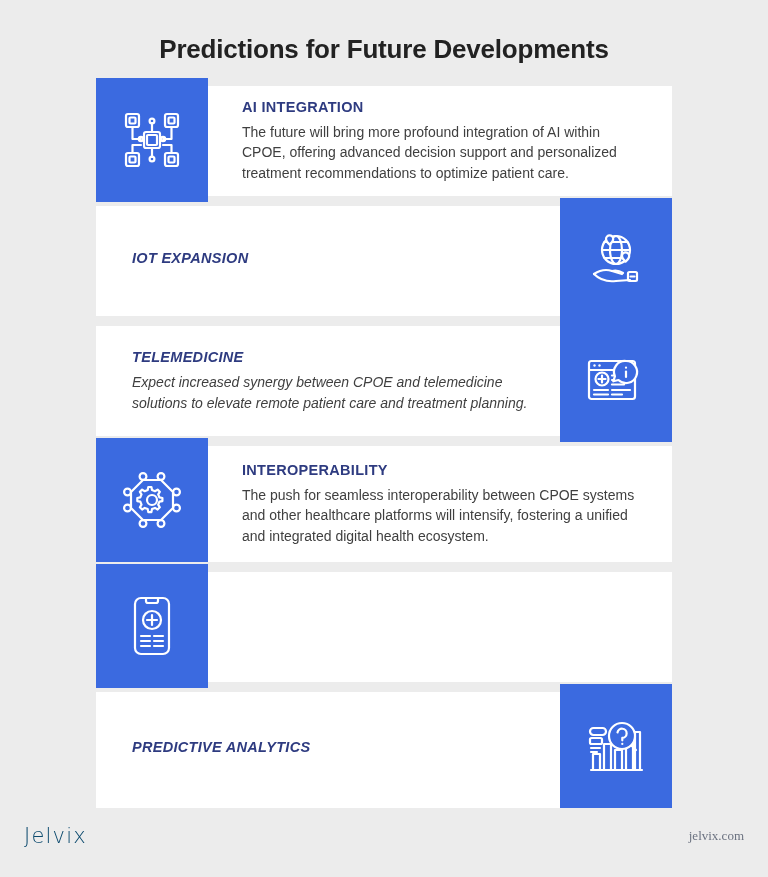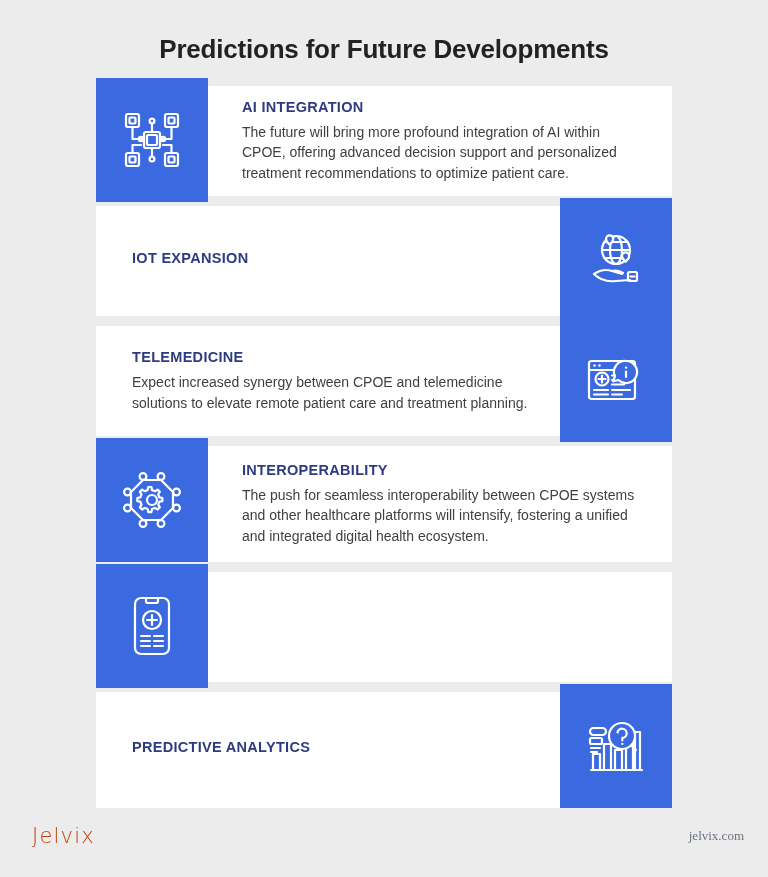--- a/index.html
+++ b/index.html
@@ -71,20 +71,21 @@
   }
   .card.left .card-body {
     left: 112px;
     right: 0;
     padding: 0 26px 0 34px;
   }
   .card.right .card-body {
     left: 0;
     right: 112px;
     padding: 0 26px 0 36px;
+    font-style: italic;
   }
   .card-heading {
     font-size: 14.5px;
     font-weight: bold;
     color: #2e3b80;
     letter-spacing: 0.3px;
     margin: 0 0 7px 0;
     text-transform: uppercase;
     font-family: "Liberation Sans", sans-serif;
   }
@@ -103,25 +104,24 @@
     bottom: 26px;
     height: 30px;
     padding: 0 24px;
     display: flex;
     align-items: center;
     justify-content: space-between;
     box-sizing: border-box;
   }
   .brand-logo {
     font-size: 21px;
-    color: #c2410c;
+    color: #0c4a6e;
     letter-spacing: 1.2px;
     font-family: "DejaVu Sans", sans-serif;
     font-weight: 300;
-    margin-left: 8px;
   }
   .brand-url {
     font-size: 13px;
     color: #6b7280;
     font-family: Liberation Serif, serif;
   }
 </style>
 </head>
 <body>
 

